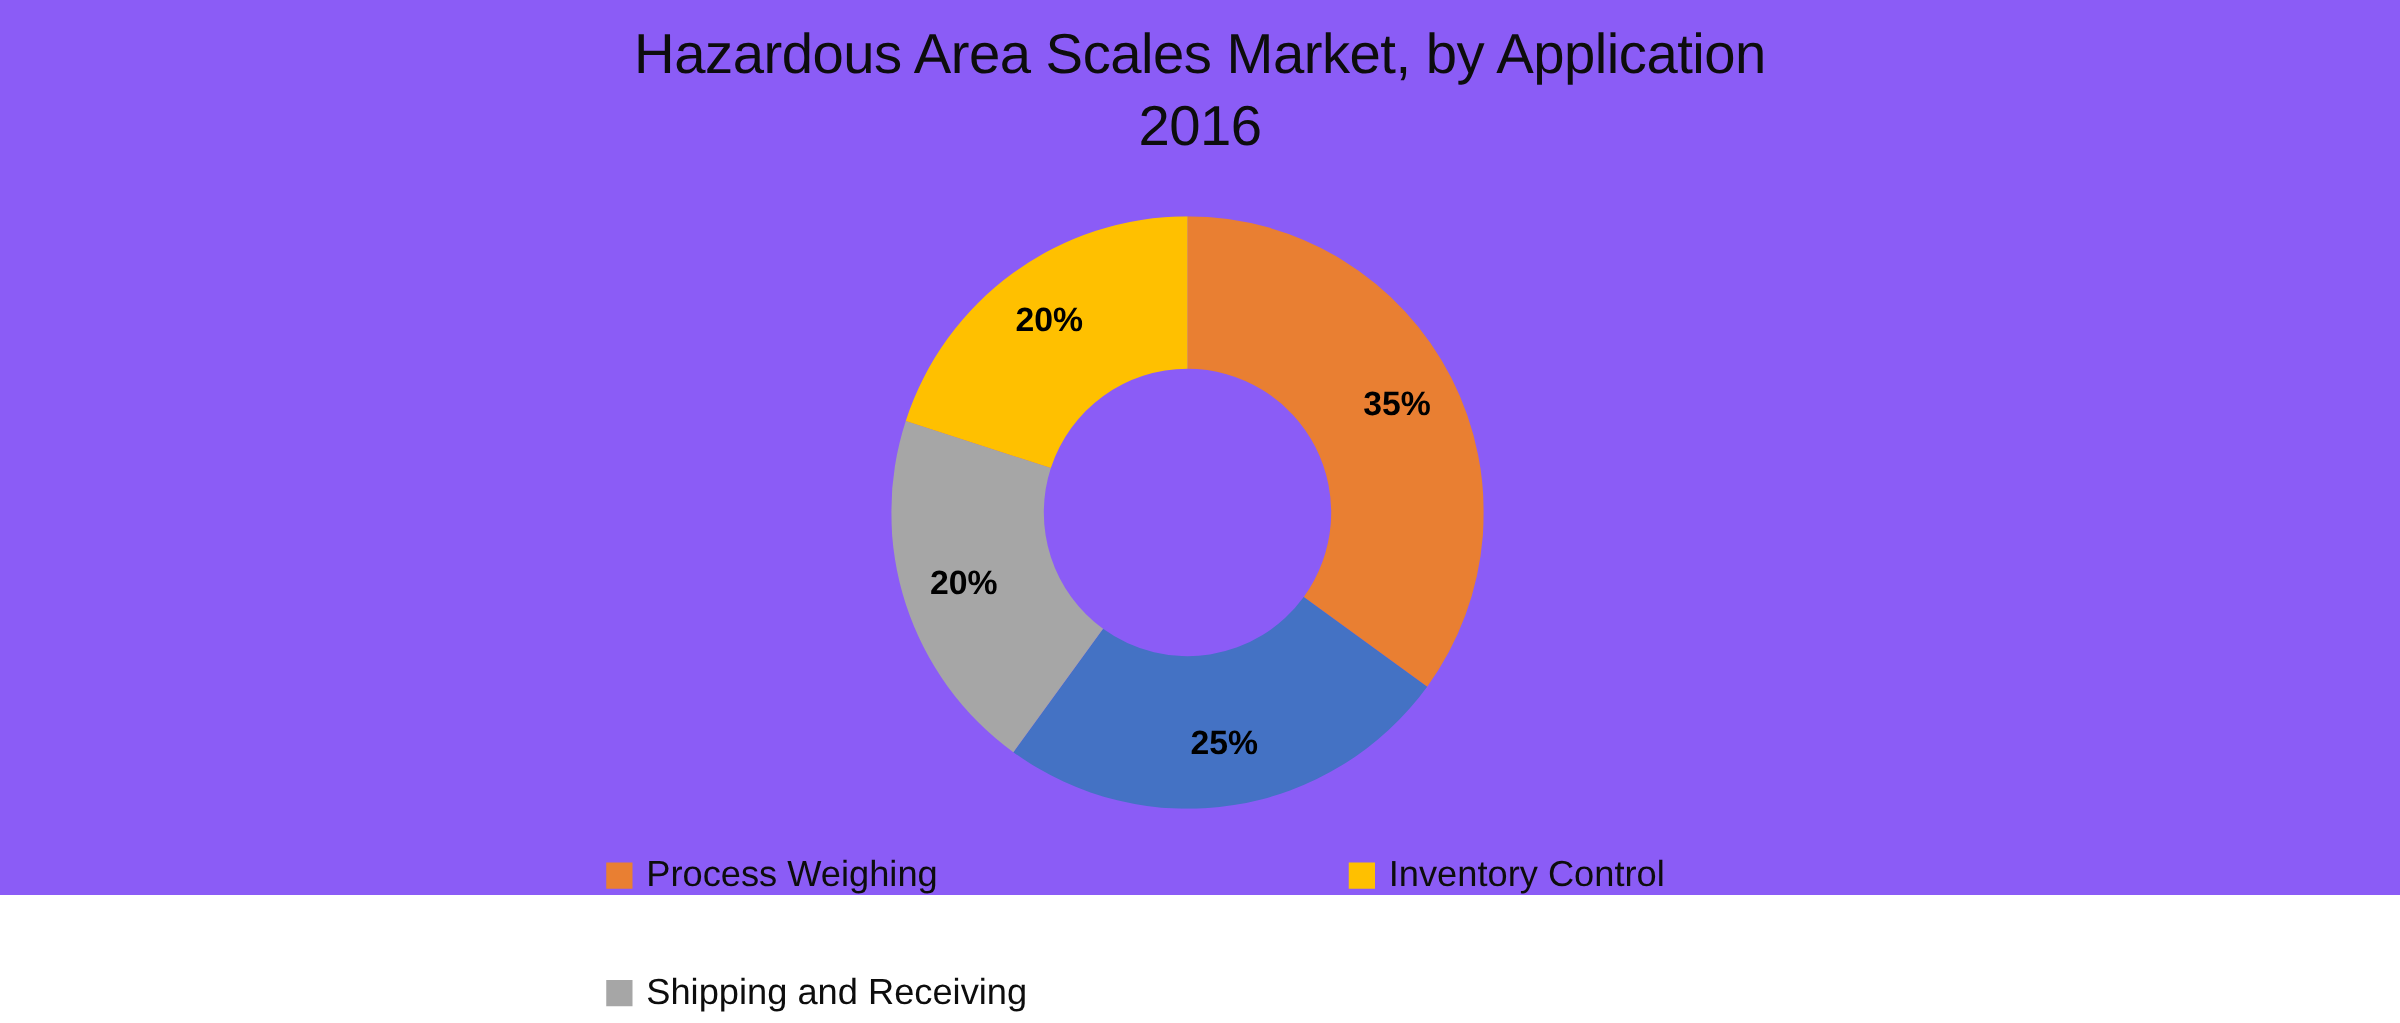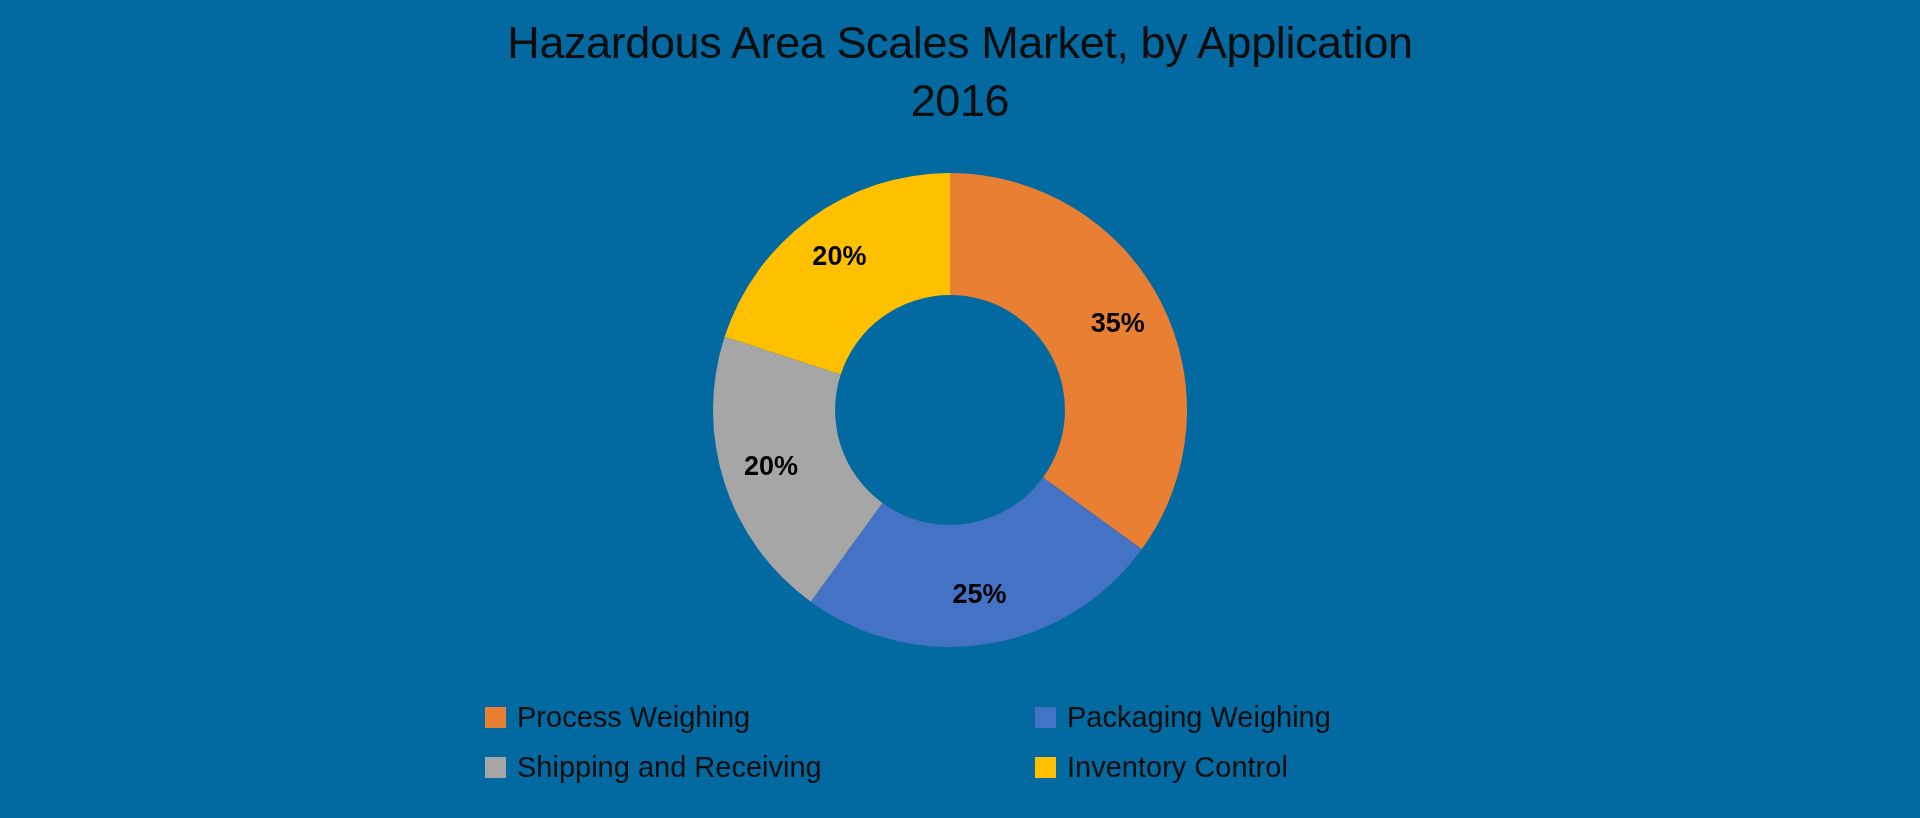--- a/index.html
+++ b/index.html
@@ -10,22 +10,22 @@
   body {
     width: 1920px;
     height: 818px;
     font-family: "Liberation Sans", sans-serif;
     color: #000000;
     overflow: hidden;
   }
   #chart-root {
     position: relative;
     width: 1920px;
-    height: 818px;
-    background: #0369a1;
+    height: 716px;
+    background: #8b5cf6;
   }
 
   
   .chart-title {
     position: absolute;
     top: 14px;
     left: 0;
     width: 1920px;
     text-align: center;
     font-size: 45px;
@@ -57,27 +57,28 @@
     font-weight: bold;
     fill: #000000;
     text-anchor: middle;
     dominant-baseline: middle;
   }
 
   
   .legend {
     position: absolute;
     left: 485px;
-    top: 692px;
+    top: 675px;
     width: 950px;
     display: grid;
     grid-template-columns: 550px 400px;
     grid-auto-rows: 50px;
     column-gap: 0px;
     row-gap: 0px;
+    gap: 44px;
   }
   .legend-item {
     display: flex;
     align-items: center;
     height: 50px;
   }
   .legend-swatch {
     width: 21px;
     height: 21px;
     flex: 0 0 21px;
@@ -116,26 +117,22 @@
         </g>
     </svg>
   </div>
 
   <div class="legend" id="legend">
       <div class="legend-item">
         <span class="legend-swatch" style="background: rgb(233, 127, 50);"></span>
         <span class="legend-label">Process Weighing</span>
       </div>
       <div class="legend-item">
-        <span class="legend-swatch" style="background: rgb(68, 114, 196);"></span>
-        <span class="legend-label">Packaging Weighing</span>
+        <span class="legend-swatch" style="background: rgb(255, 192, 0);"></span>
+        <span class="legend-label">Inventory Control</span>
       </div>
       <div class="legend-item">
         <span class="legend-swatch" style="background: rgb(166, 166, 166);"></span>
         <span class="legend-label">Shipping and Receiving</span>
-      </div>
-      <div class="legend-item">
-        <span class="legend-swatch" style="background: rgb(255, 192, 0);"></span>
-        <span class="legend-label">Inventory Control</span>
       </div>
     </div>
 
 </div>
 
 </body></html>

